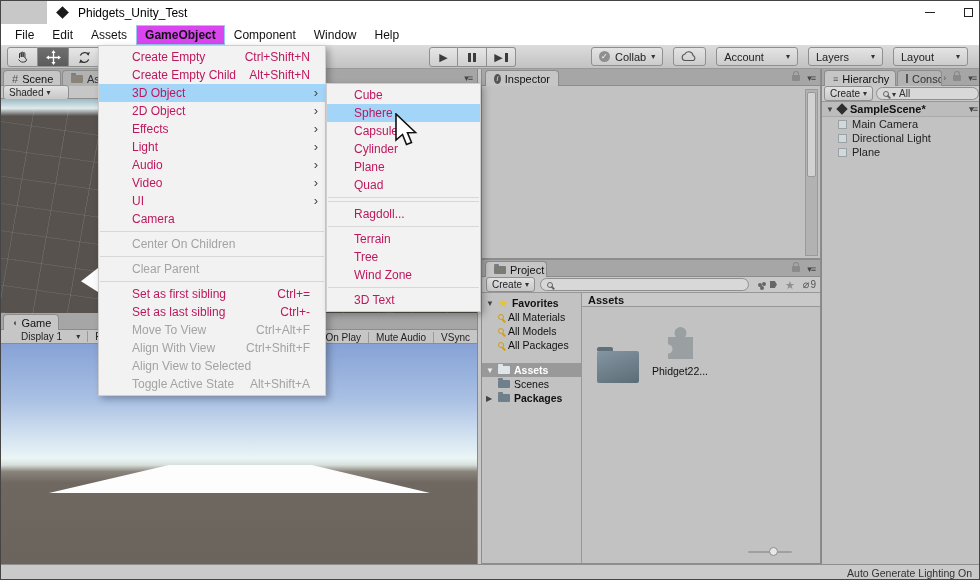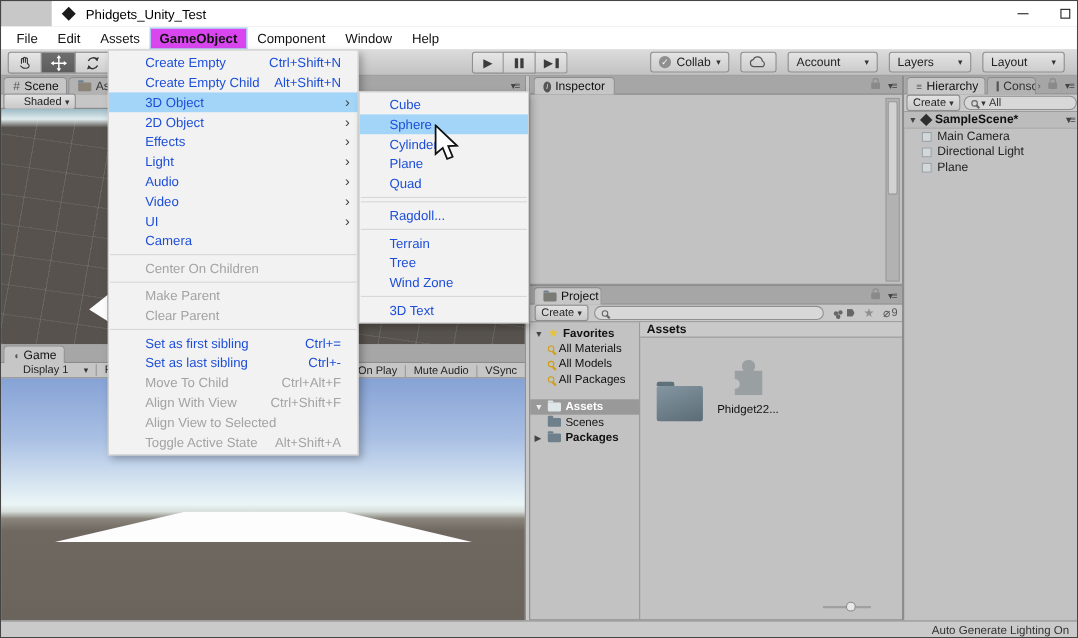--- a/index.html
+++ b/index.html
@@ -104,21 +104,21 @@
   .udiamond{width:8px;height:8px;background:#2e2e2e;transform:rotate(45deg);flex:none;}
   .hitems{position:absolute;left:0;top:48px;width:100%;font-size:11px;color:#222;}
   .hrow{display:flex;align-items:center;gap:5px;height:14px;padding-left:16px;}
   
   .statusbar{position:absolute;left:0;top:563px;width:100%;height:16px;background:#cacaca;border-top:1px solid #8e8e8e;}
   .statusbar .right{position:absolute;right:7px;top:2px;font-size:10.5px;color:#333;}
   
   .menu{position:absolute;background:#f2f2f2;border:1px solid #cdcdcd;box-shadow:3px 3px 7px rgba(0,0,0,.28);z-index:50;padding:2px 0;font-size:12px;}
   .gomenu{left:97px;top:44px;width:228px;}
   .submenu{left:325px;top:82px;width:155px;}
-  .mrow{display:flex;align-items:center;height:18px;padding-left:33px;position:relative;color:#1d4ed8;}
+  .mrow{display:flex;align-items:center;height:18px;padding-left:33px;position:relative;color:#be185d;}
   .submenu .mrow{padding-left:27px;}
   .mrow .ml{flex:1;white-space:nowrap;}
   .mrow .sc{padding-right:15px;white-space:nowrap;}
   .mrow.dis{color:#a3a3a3;}
   .mrow.hl{background:#a3d5f8;}
   .mrow.has-sub::after{content:"›";position:absolute;right:7px;top:1px;font-size:13px;color:#444;}
   .msep{height:1px;background:#d7d7d7;margin:3px 1px;}
   
   .cursor{position:absolute;left:393px;top:112px;z-index:100;}
 </style>
@@ -215,21 +215,21 @@
         </div>
         <div class="tab inactive" style="left:61px;width:62px;">
           <span class="fold" style="background:#8a8378;"></span>
           <span>Asset Store</span>
         </div>
         <div class="baricons" style="top:4px;">
           <span class="ctx"></span>
         </div>
       </div>
       <div class="scenebar">
-        <div class="minibtn caret" style="width:66px;justify-content:flex-end;">
+        <div class="minibtn caret" style="width:66px;justify-content:flex-start;">
           <span>Shaded</span>
         </div>
       </div>
       <div class="scene-view">
         <div class="scene-sky"></div>
         <div class="scene-frag"></div>
       </div>
     </div>
     <div class="game-sec">
       <div class="tabbar">
@@ -443,36 +443,33 @@
       </div>
     <div class="mrow">
         <span class="ml">Camera</span>
       </div>
     <div class="msep"></div>
     <div class="mrow dis">
         <span class="ml">Center On Children</span>
       </div>
     <div class="msep"></div>
     <div class="mrow dis">
-        <span class="ml">Make Parent</span>
-      </div>
-    <div class="mrow dis">
         <span class="ml">Clear Parent</span>
       </div>
     <div class="msep"></div>
     <div class="mrow">
         <span class="ml">Set as first sibling</span>
         <span class="sc">Ctrl+=</span>
       </div>
     <div class="mrow">
         <span class="ml">Set as last sibling</span>
         <span class="sc">Ctrl+-</span>
       </div>
     <div class="mrow dis">
-        <span class="ml">Move To Child</span>
+        <span class="ml">Move To View</span>
         <span class="sc">Ctrl+Alt+F</span>
       </div>
     <div class="mrow dis">
         <span class="ml">Align With View</span>
         <span class="sc">Ctrl+Shift+F</span>
       </div>
     <div class="mrow dis">
         <span class="ml">Align View to Selected</span>
       </div>
     <div class="mrow dis">
@@ -480,20 +477,23 @@
         <span class="sc">Alt+Shift+A</span>
       </div>
   </div>
 
   <div class="menu submenu">
     <div class="mrow">
         <span class="ml">Cube</span>
       </div>
     <div class="mrow hl">
         <span class="ml">Sphere</span>
+      </div>
+    <div class="mrow">
+        <span class="ml">Capsule</span>
       </div>
     <div class="mrow">
         <span class="ml">Cylinder</span>
       </div>
     <div class="mrow">
         <span class="ml">Plane</span>
       </div>
     <div class="mrow">
         <span class="ml">Quad</span>
       </div>

